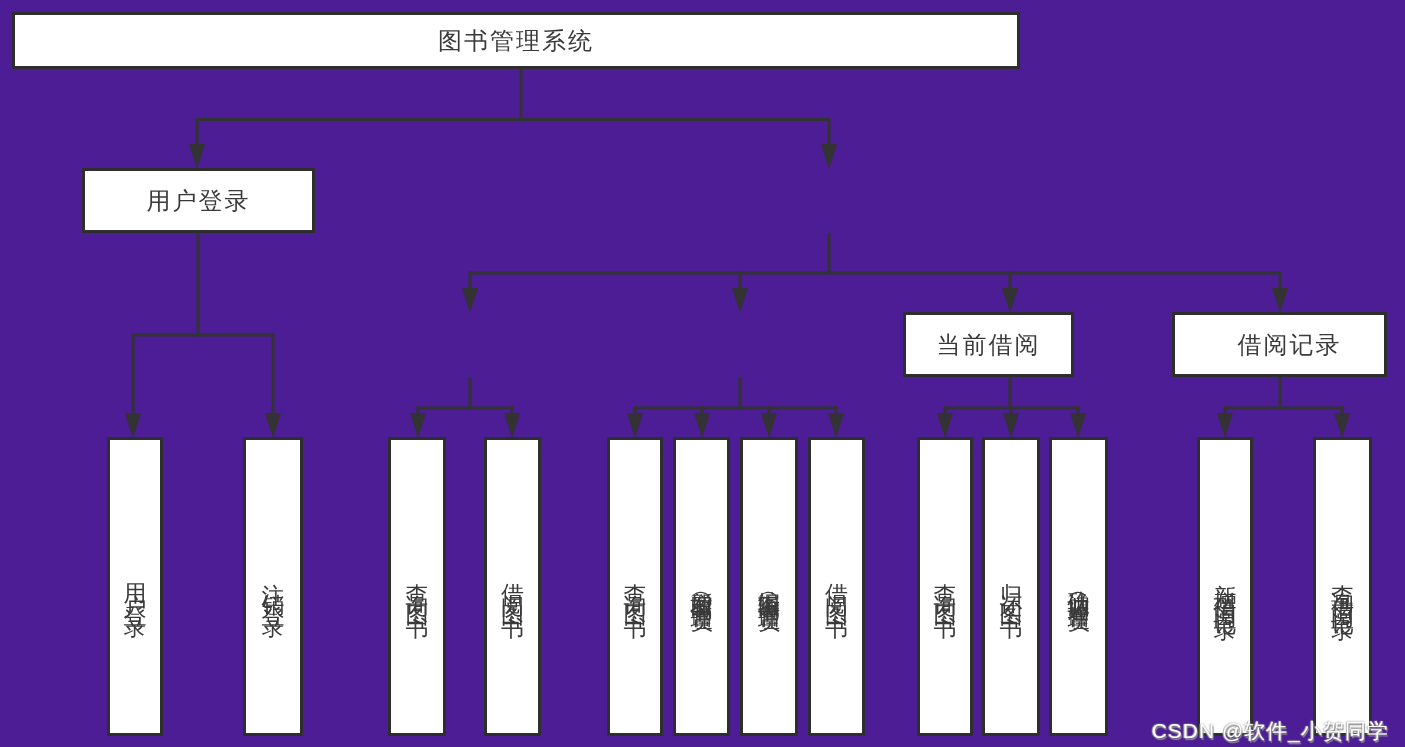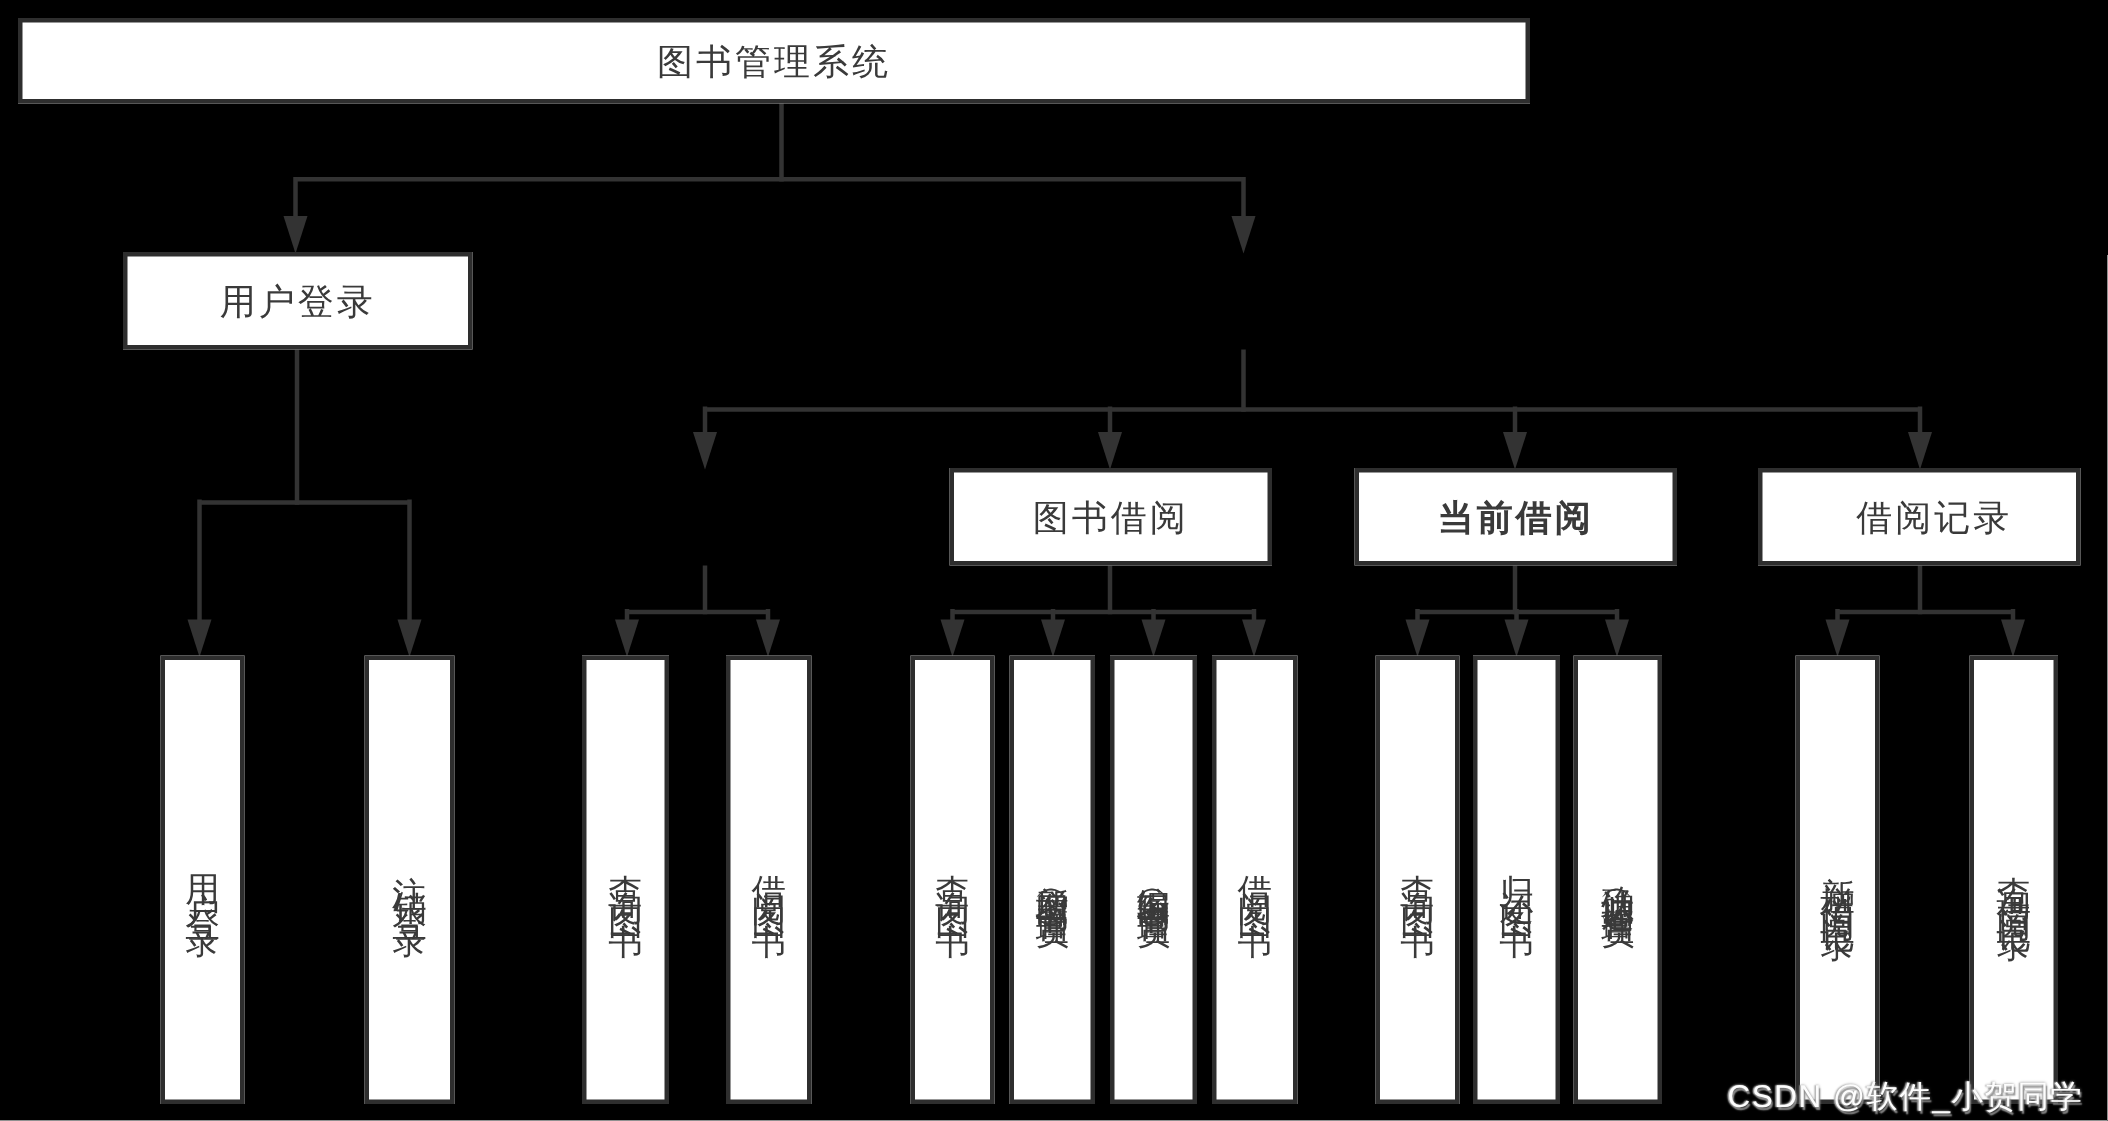--- a/index.html
+++ b/index.html
@@ -5,21 +5,21 @@
   html, body {
     margin: 0;
     padding: 0;
     background: #ffffff;
     font-family: "Liberation Sans", "DejaVu Sans", sans-serif;
   }
   #canvas {
     position: relative;
     width: 1405px;
     height: 747px;
-    background: #000000;
+    background: #4c1d95;
     overflow: hidden;
   }
   #connectors {
     position: absolute;
     left: 0; top: 0;
     width: 1405px;
     height: 747px;
     pointer-events: none;
   }
   .node {
@@ -37,21 +37,21 @@
     font-size: 24px;
     letter-spacing: 2px;
     white-space: nowrap;
   }
   .root-box   { left: 12px;  top: 12px;  width: 1008px; height: 57px; }
   .lvl2-a     { left: 82px;  top: 168px; width: 233px;  height: 65px; }
   .lvl2-b     { left: 711px; top: 168px; width: 235px;  height: 65px; }
   .lvl3       { top: 312px;  height: 65px; }
   .lvl3-a     { left: 363px;  width: 215px; }
   .lvl3-b     { left: 633px;  width: 215px; }
-  .lvl3-c     { left: 903px;  width: 215px; font-weight: bold; }
+  .lvl3-c     { left: 903px;  width: 171px; }
   .lvl3-d     { left: 1172px; width: 215px; padding-left: 20px; }
   .leaf {
     top: 437px;
     height: 299px;
   }
   .leaf-text {
     writing-mode: vertical-rl;
     text-orientation: mixed;
     font-size: 23px;
     letter-spacing: 11px;
@@ -167,23 +167,20 @@
   </svg>
 
   <div class="node root-box">
     <span class="h-label">图书管理系统</span>
   </div>
 
   <div class="node lvl2-a">
     <span class="h-label">用户登录</span>
   </div>
 
-  <div class="node lvl3 lvl3-b">
-    <span class="h-label">图书借阅</span>
-  </div>
   <div class="node lvl3 lvl3-c">
     <span class="h-label">当前借阅</span>
   </div>
   <div class="node lvl3 lvl3-d">
     <span class="h-label">借阅记录</span>
   </div>
 
   <div class="node leaf leaf-1">
     <span class="leaf-text">用户登录</span>
   </div>

